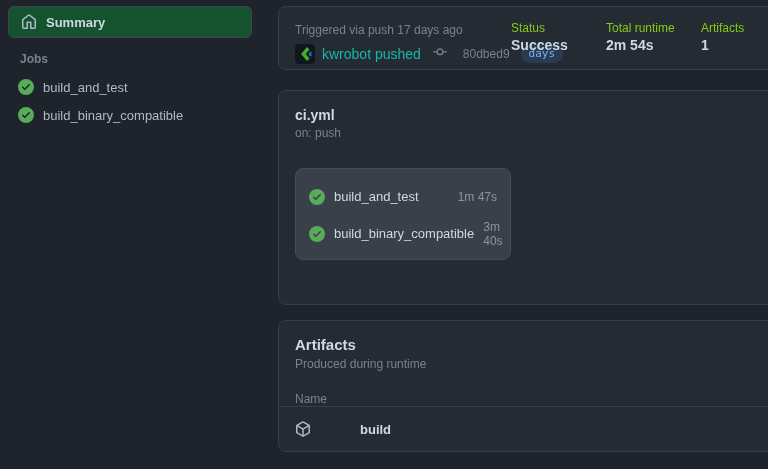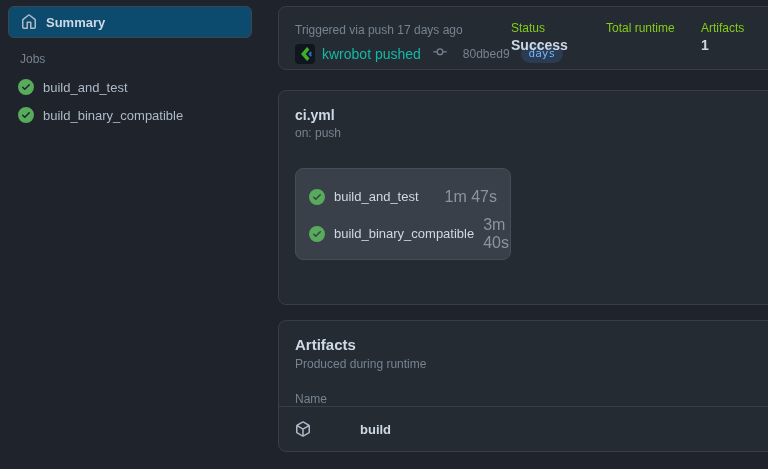--- a/index.html
+++ b/index.html
@@ -8,29 +8,29 @@
     background: #1f242c;
     font-family: "Liberation Sans", "DejaVu Sans", sans-serif;
     color: #cdd9e5;
     position: relative;
   }
 
   
   .sidebar { position: absolute; left: 0; top: 0; width: 262px; height: 469px; }
   .summary-item {
     position: absolute; left: 8px; top: 6px; width: 244px; height: 32px;
-    background: #0c4a6e; border: 1px solid #3d4550; border-radius: 6px;
+    background: #14532d; border: 1px solid #3d4550; border-radius: 6px;
     display: flex; align-items: center; gap: 9px; padding: 0 12px;
     cursor: pointer;
   }
   .summary-item .label { font-size: 13px; font-weight: 700; color: #cdd9e5; }
   .summary-item svg { flex: 0 0 auto; }
   .jobs-heading {
     position: absolute; left: 20px; top: 52px;
-    font-size: 12px; font-weight: 400; color: #768390;
+    font-size: 12px; font-weight: 700; color: #768390;
   }
   .job-item {
     position: absolute; left: 18px; display: flex; align-items: center; gap: 9px;
     height: 22px; cursor: pointer;
   }
   .job-item .name { font-size: 13px; color: #adbac7; }
   .job-item-0 { top: 76px; }
   .job-item-1 { top: 104px; }
 
   
@@ -67,21 +67,21 @@
   .wf-card { top: 90px; height: 215px; padding: 16px; }
   .wf-title { font-size: 14px; font-weight: 700; color: #cdd9e5; }
   .wf-subtitle { font-size: 12px; color: #768390; margin-top: 3px; }
   .job-node {
     margin-top: 28px; width: 216px; height: 92px;
     background: #394049; border: 1px solid #454d59; border-radius: 8px;
     padding: 9px 13px;
   }
   .node-row { display: flex; align-items: center; gap: 9px; height: 37px; cursor: pointer; }
   .node-row .name { font-size: 13px; color: #cdd9e5; }
-  .node-row .duration { margin-left: auto; font-size: 16px; color: #8b949e; }
+  .node-row .duration { margin-left: auto; font-size: 12px; color: #8b949e; }
 
   
   .art-card { top: 320px; height: 132px; }
   .art-head { padding: 15px 16px 0 16px; }
   .art-title { font-size: 15px; font-weight: 700; color: #cdd9e5; }
   .art-subtitle { font-size: 12px; color: #768390; margin-top: 4px; }
   .art-colname { font-size: 12px; color: #768390; margin-top: 21px; }
   .art-divider { position: absolute; left: 0; right: 0; top: 85px; height: 1px; background: #373e47; }
   .art-row {
     position: absolute; left: 0; right: 0; top: 86px; bottom: 0;
@@ -149,20 +149,21 @@
         <span class="branch-badge">days</span>
       </div>
     </div>
 
     <div class="stat-col">
       <div class="stat-label">Status</div>
       <div class="stat-value">Success</div>
     </div>
     <div class="stat-col">
       <div class="stat-label">Total runtime</div>
+      <div class="stat-value">2m 54s</div>
     </div>
     <div class="stat-col">
       <div class="stat-label">Artifacts</div>
       <div class="stat-value">1</div>
     </div>
   </section>
 
   <section class="card wf-card">
     <div class="wf-title">ci.yml</div>
     <div class="wf-subtitle">on: push</div>

